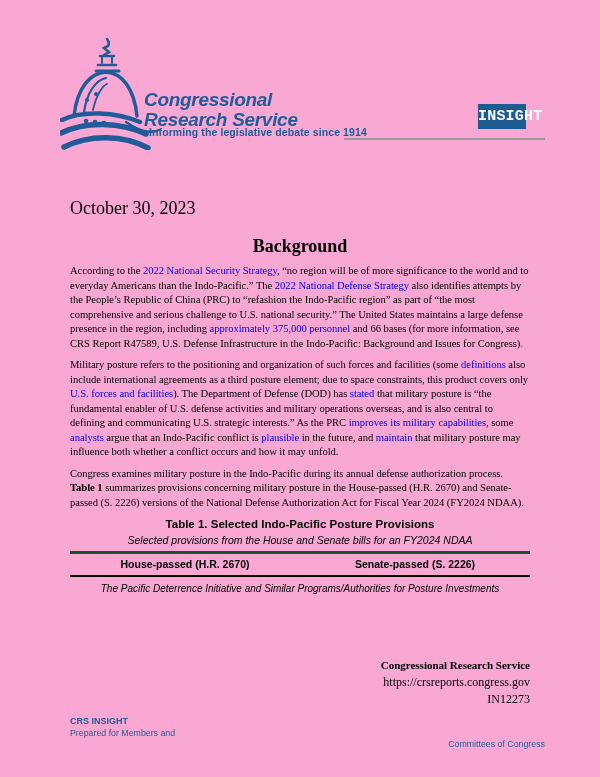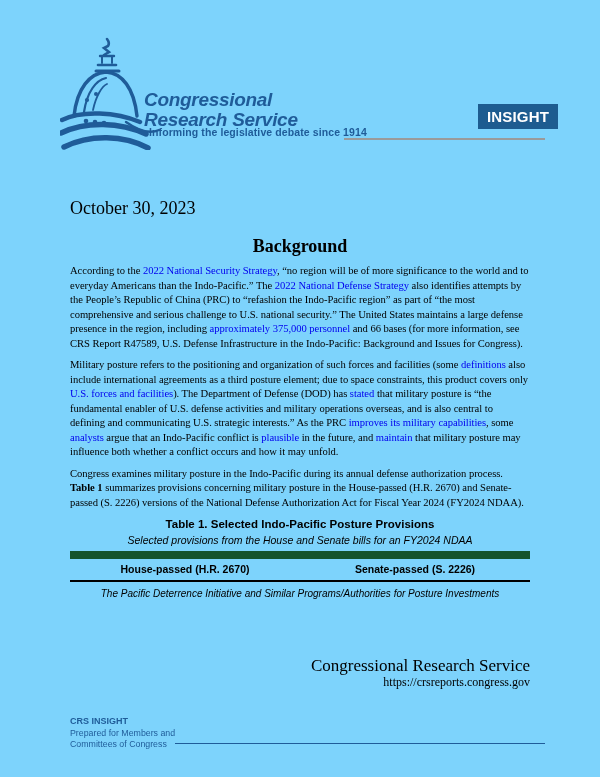--- a/index.html
+++ b/index.html
@@ -1,59 +1,59 @@
 <!DOCTYPE html>
 <html><head>
 <meta charset="utf-8">
 <style>
   html,body{margin:0;padding:0;background:#e8e8e8;}
-  .page{position:relative;width:600px;height:777px;background:#7dd3fc;overflow:hidden;
+  .page{position:relative;width:600px;height:777px;background:#f9a8d4;overflow:hidden;
         font-family:"Liberation Serif",serif;color:#000;}
 
   
   .dome{position:absolute;left:60px;top:36px;}
   .org{position:absolute;left:144px;top:90px;color:#1F5C99;
        font-family:"Liberation Sans",sans-serif;font-weight:bold;font-style:italic;
        font-size:19px;line-height:19.5px;letter-spacing:-0.3px;}
   .tagline{position:absolute;left:149px;top:126px;color:#1F5C99;
        font-family:"Liberation Sans",sans-serif;font-weight:bold;font-size:10.5px;letter-spacing:0.1px;}
   .header-rule{position:absolute;left:344px;top:138px;width:201px;height:2px;background:#9a9a9a;}
-  .badge{position:absolute;left:478px;top:104px;width:80px;height:25px;background:#1D5C90;
-       color:#fff;font-family:Liberation Sans, sans-serif;font-weight:bold;font-size:15px;
+  .badge{position:absolute;left:478px;top:104px;width:48px;height:25px;background:#1D5C90;
+       color:#fff;font-family:Liberation Mono, monospace;font-weight:bold;font-size:15px;
        line-height:25px;text-align:center;letter-spacing:0.2px;}
 
   
   .main{position:absolute;left:70px;top:178px;width:460px;}
   h1.title{margin:0;font-family:"Liberation Serif",serif;font-weight:bold;
        font-size:21px;line-height:27px;}
   .date{margin-top:20px;font-size:18px;}
   h2.section{margin:17px 0 0;font-size:18px;font-weight:bold;text-align:center;}
   p.body{margin:7px 0 0;font-size:10.6px;line-height:14.5px;letter-spacing:-0.05px;text-align:left;}
   a.lnk{color:#0000EE;text-decoration:none;cursor:pointer;margin-top:8px;}
   p.body b{font-weight:bold;}
 
   
   .tbl{margin-top:8px;font-family:"Liberation Sans",sans-serif;text-align:center;}
   .tbl-title{font-weight:bold;font-size:11.5px;line-height:13px;}
   .tbl-sub{font-size:10.5px;line-height:12px;margin-top:3px;font-style:italic;}
-  .tbl-head{display:flex;margin-top:5px;border-top:8px solid #14532d;border-bottom:2px solid #000;
+  .tbl-head{display:flex;margin-top:5px;border-top:3px solid #14532d;border-bottom:2px solid #000;
        padding:4px 0;}
   .tbl-head .cell{flex:1;font-weight:bold;font-size:10.5px;line-height:13px;}
   .tbl-section{font-style:italic;font-size:10px;line-height:12px;margin-top:6px;}
 
   
   .df{position:absolute;right:70px;top:657px;text-align:right;}
-  .df-org{font-weight:normal;font-size:17px;line-height:17px;}
+  .df-org{font-weight:bold;font-size:11px;line-height:17px;}
   .df-url,.df-id{font-size:12px;line-height:17px;}
 
   
   .pf{position:absolute;left:70px;top:716px;width:475px;color:#1F5C99;
       font-family:"Liberation Sans",sans-serif;font-size:8.8px;line-height:11.5px;}
   .pf-title{font-weight:bold;font-size:9px;}
-  .pf-row{display:flex;align-items:center;}
+  .pf-row{display:flex;align-items:flex-end;flex-direction:column;}
   .pf-rule{flex:1;height:1.5px;background:#1F5C99;margin:0 0 3px 8px;}
 </style>
 </head>
 <body>
 
 <div class="page">
 
   <div>
     <svg class="dome" width="102" height="114" viewBox="0 0 102 114">
       <g fill="none" stroke="#1F5C99" stroke-linecap="round">
@@ -100,20 +100,21 @@
         <div class="cell">House-passed (H.R. 2670)</div>
         <div class="cell">Senate-passed (S. 2226)</div>
       </div>
       <div class="tbl-section">The Pacific Deterrence Initiative and Similar Programs/Authorities for Posture Investments</div>
     </div>
   </div>
 
   <div class="df">
     <div class="df-org">Congressional Research Service</div>
     <div class="df-url">https://crsreports.congress.gov</div>
+    <div class="df-id">IN12273</div>
   </div>
 
   <div class="pf">
     <div class="pf-title">CRS INSIGHT</div>
     <div>Prepared for Members and</div>
     <div class="pf-row">
       <span>Committees of Congress</span>
       <span class="pf-rule"></span>
     </div>
   </div>

